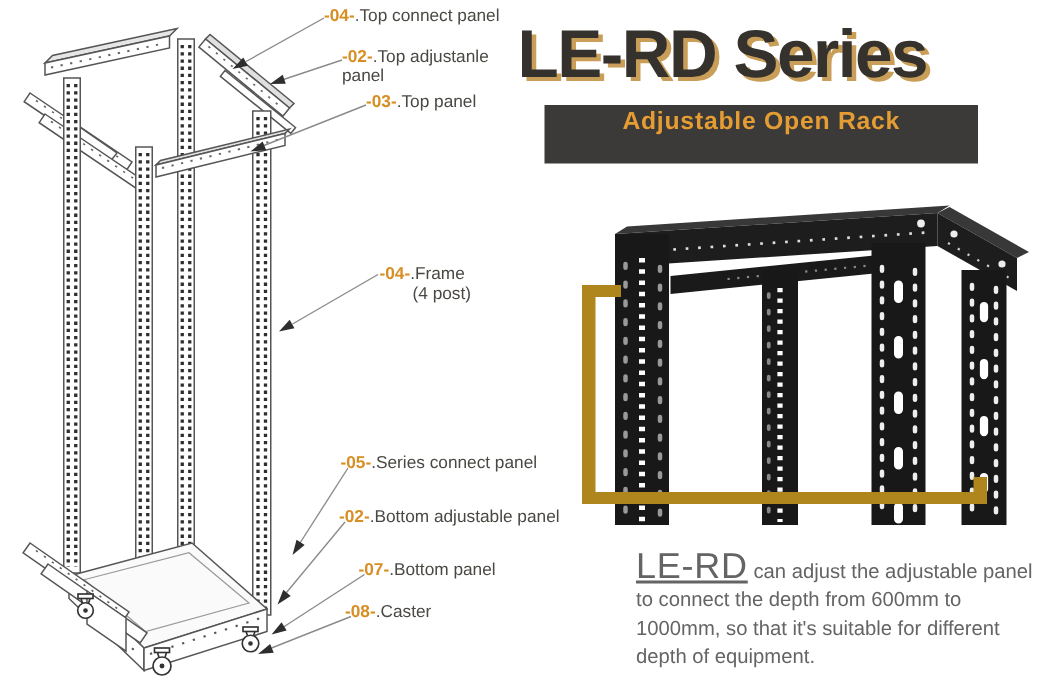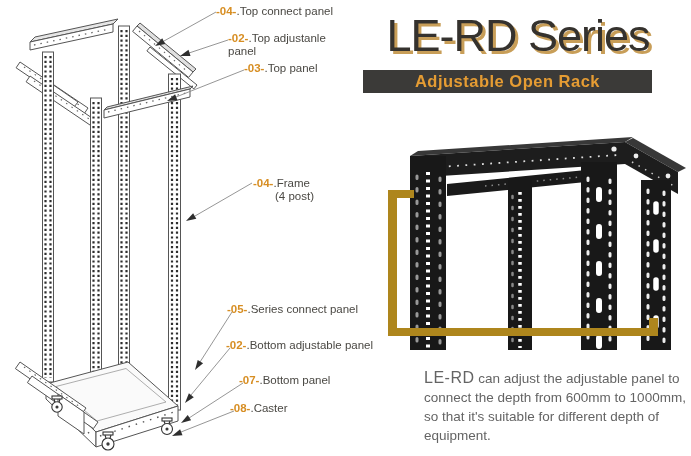--- a/index.html
+++ b/index.html
@@ -2,42 +2,42 @@
 <html style="--title: #35322E; --title-shadow: #C89E58; --subtitle: #E59C33; --subtitle-bg: #3B3A38; --label-num: #D78E23; --label-text: #4A4843; --gold-frame: #AE861D; --desc-text: #646464;"><head>
 <meta charset="utf-8">
 <style>
   html,body{margin:0;padding:0;background:#fff;}
   .stage{position:relative;width:691px;height:456px;background:#fff;overflow:hidden;
          font-family:"Liberation Sans",sans-serif;}
   svg{display:block;}
   .abs{position:absolute;}
 
   
-  .title{position:absolute;left:345px;top:12px;width:346px;text-align:center;
-         font-size:45px;font-weight:normal;letter-spacing:-1px;line-height:1.05;
+  .title{position:absolute;left:345px;top:12px;width:346px;text-align:left;
+         font-size:45px;font-weight:bold;letter-spacing:-1px;line-height:1.05;
          color:var(--title,#35322E);
          text-shadow:3px 3px 0 var(--title-shadow,#C89E58);}
-  .subtitle-bar{position:absolute;left:363px;top:70px;width:289px;height:23px;
+  .subtitle-bar{position:absolute;left:363px;top:70px;width:289px;height:39px;
          background:var(--subtitle-bg,#3B3A38);text-align:center;line-height:23px;
          font-size:16.5px;font-weight:bold;letter-spacing:.5px;
          color:var(--subtitle,#E59C33);}
 
   
   .callout{position:absolute;font-size:11.5px;line-height:13px;white-space:nowrap;
            color:var(--label-text,#4A4843);}
   .callout .num{color:var(--label-num,#D78E23);font-weight:bold;}
   .callout .line2{white-space:nowrap;}
 
   
   .gold{position:absolute;background:var(--gold-frame,#AE861D);}
 
   
   .desc{position:absolute;left:424px;top:354px;width:267px;
         font-size:13.5px;line-height:19px;color:var(--desc-text,#646464);}
-  .desc .lead{font-size:16px;letter-spacing:.5px;}
+  .desc .lead{font-size:24px;letter-spacing:.5px;text-decoration:underline;}
 </style>
 </head>
 <body>
 
 <div class="stage">
 
   <svg class="abs" style="left:0;top:0" width="365" height="456" viewBox="0 0 365 456">
     <g stroke="#555" stroke-width="1" fill="#fff">
 
       <g>

